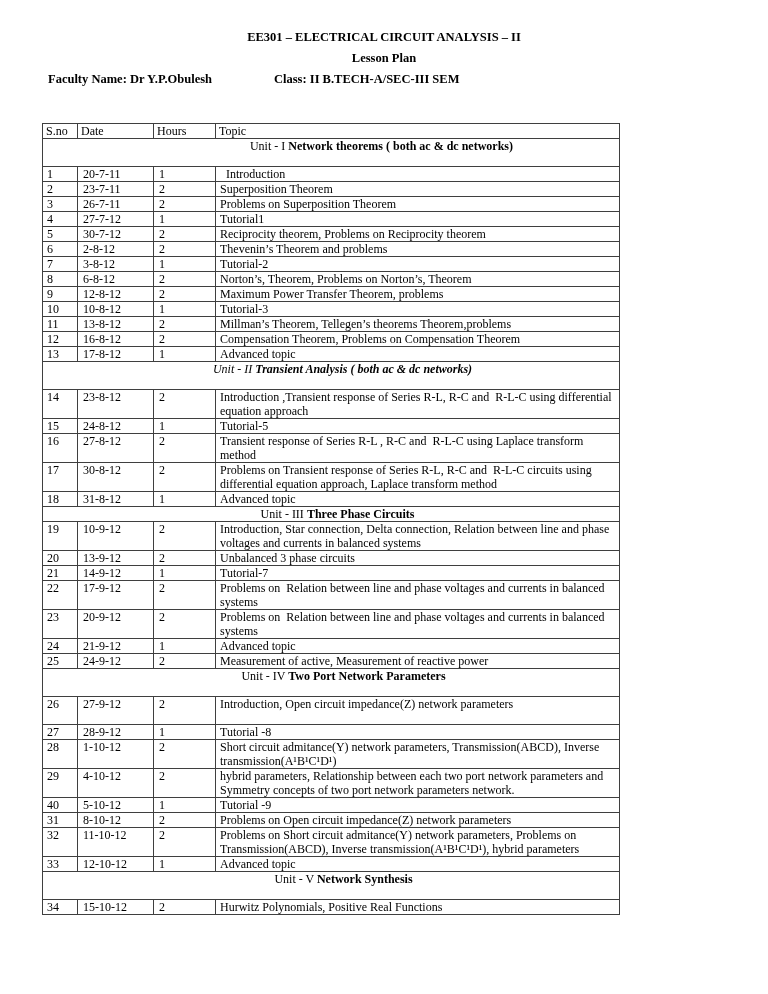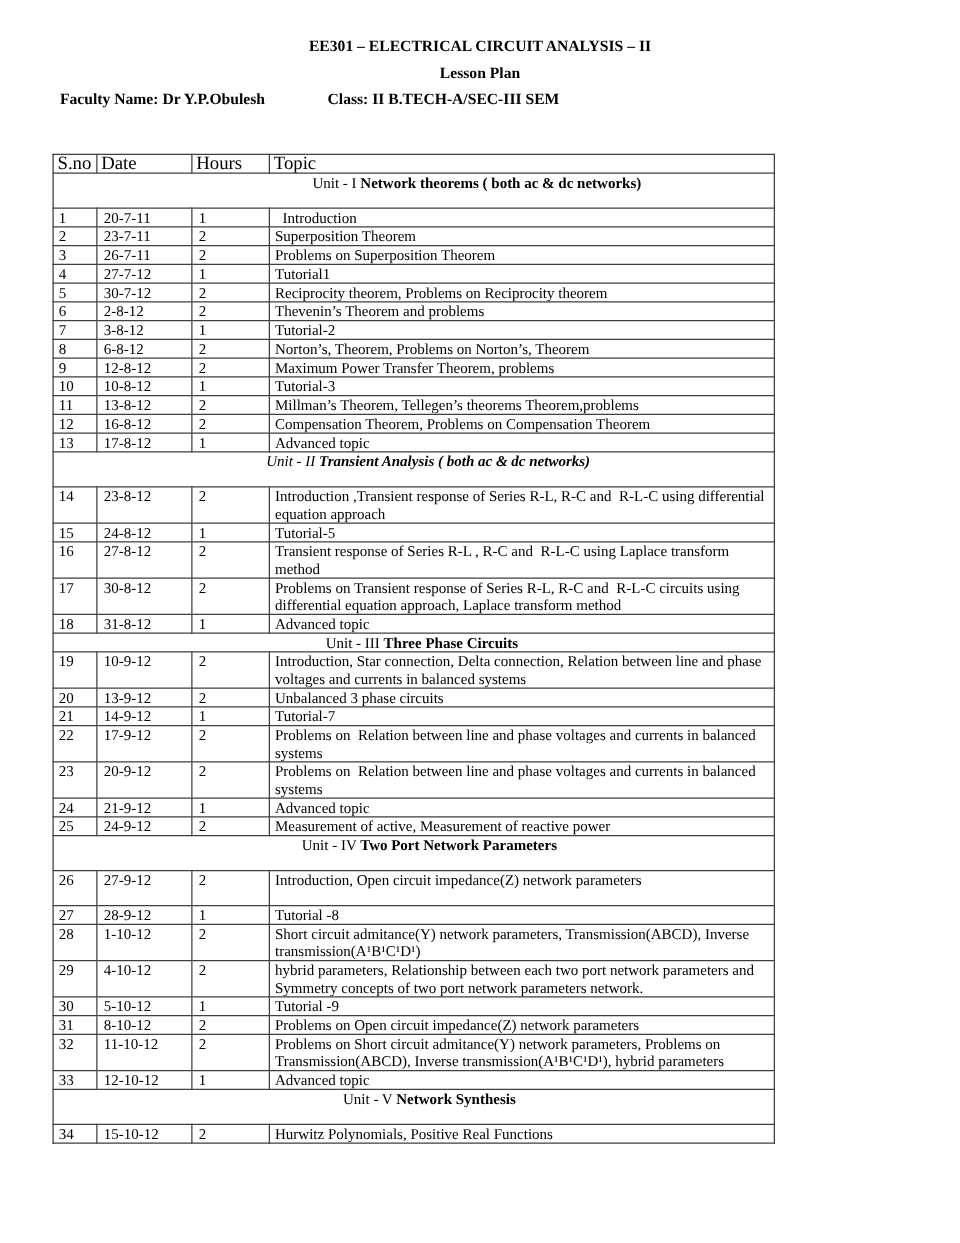--- a/index.html
+++ b/index.html
@@ -33,21 +33,21 @@
     position: relative;
     margin-top: 6px;
     margin-left: 48px;
     font-weight: bold;
     font-size: 12.5px;
     line-height: 15px;
     height: 15px;
   }
   .class-label {
     position: absolute;
-    left: 214px;
+    left: 226px;
     top: 0;
     white-space: nowrap;
     text-align: center;
   }
   table.lesson-table {
     border-collapse: collapse;
     table-layout: fixed;
     margin-top: 36px;
     margin-left: 42px;
     width: 577px;
@@ -57,21 +57,21 @@
   .lesson-table td, .lesson-table th {
     border: 1px solid #3f3f3f;
     vertical-align: top;
     padding: 0 3px;
     overflow: hidden;
   }
   .lesson-table th {
     font-weight: normal;
     text-align: left;
     height: 14px;
-    font-size: 15px;
+    font-size: 12px;
   }
   .lesson-table th.topic-col-header { text-align: left; }
   td.sno-cell   { padding-left: 4px; }
   td.date-cell  { padding-left: 5px; }
   td.hours-cell { padding-left: 5px; }
   td.topic-cell {
     padding-left: 4px;
     white-space: pre-wrap;
   }
   td.section-cell {
@@ -288,21 +288,21 @@
         <td class="hours-cell">2</td>
         <td class="topic-cell">Short circuit admitance(Y) network parameters, Transmission(ABCD), Inverse transmission(A¹B¹C¹D¹)</td>
       </tr>
       <tr>
         <td class="sno-cell">29</td>
         <td class="date-cell">4-10-12</td>
         <td class="hours-cell">2</td>
         <td class="topic-cell">hybrid parameters, Relationship between each two port network parameters and Symmetry concepts of two port network parameters network.</td>
       </tr>
       <tr>
-        <td class="sno-cell">30</td>
+        <td class="sno-cell">40</td>
         <td class="date-cell">5-10-12</td>
         <td class="hours-cell">1</td>
         <td class="topic-cell">Tutorial -9</td>
       </tr>
       <tr>
         <td class="sno-cell">31</td>
         <td class="date-cell">8-10-12</td>
         <td class="hours-cell">2</td>
         <td class="topic-cell">Problems on Open circuit impedance(Z) network parameters</td>
       </tr>

